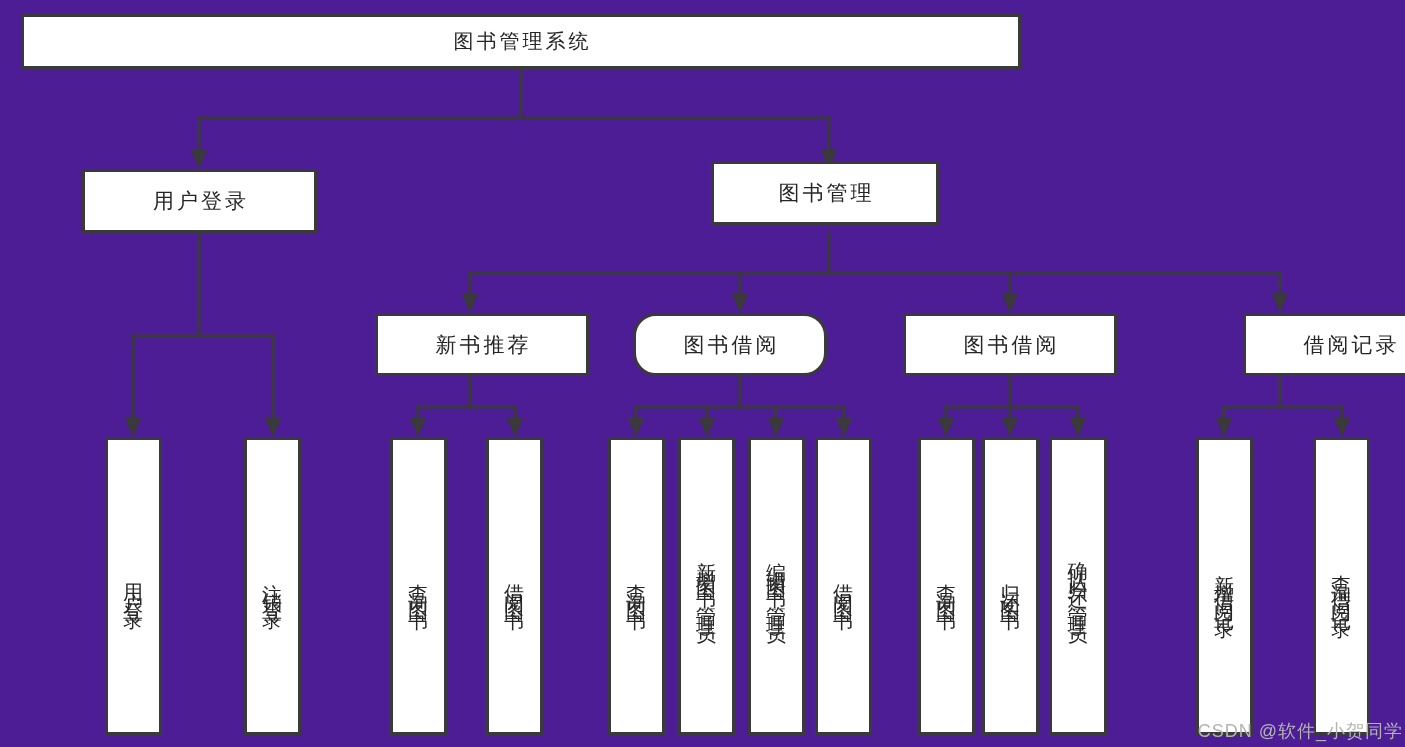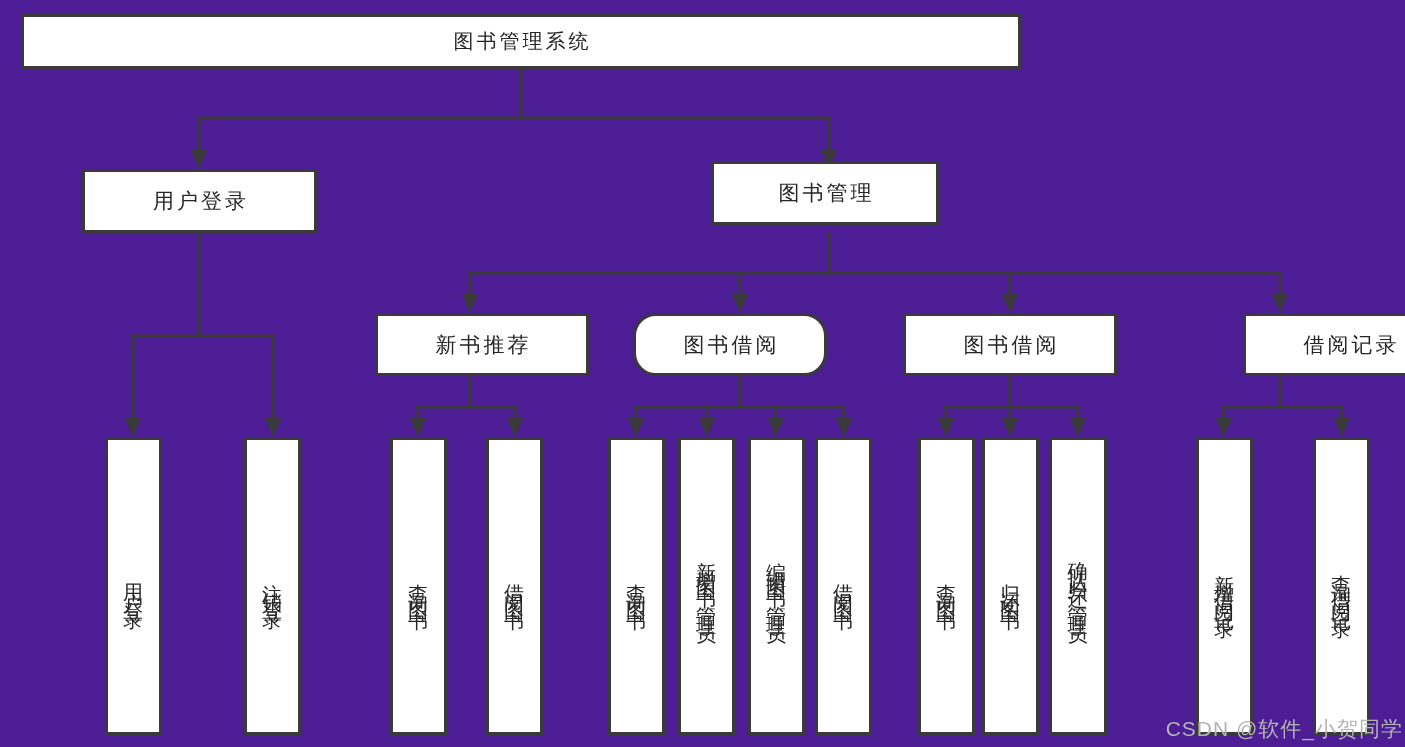--- a/index.html
+++ b/index.html
@@ -43,21 +43,21 @@
     text-orientation: mixed;
     font-size: 20px;
     letter-spacing: 9px;
     line-height: 1;
     white-space: nowrap;
   }
   .watermark {
     position: absolute;
     right: 2px;
     bottom: 4px;
-    font-size: 21px;
+    font-size: 18px;
     color: #b3b3b3;
     letter-spacing: 1px;
     z-index: 3;
     white-space: nowrap;
   }
 </style>
 </head>
 <body>
 
 <div class="canvas">

